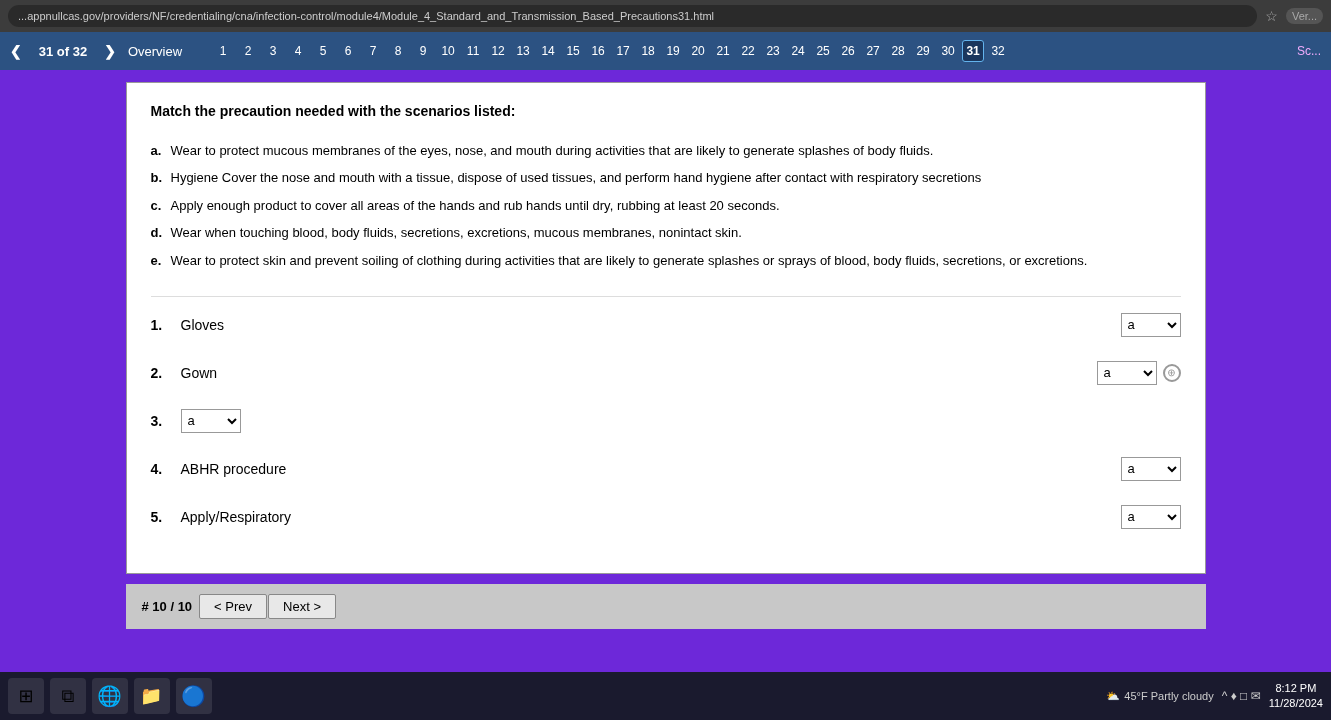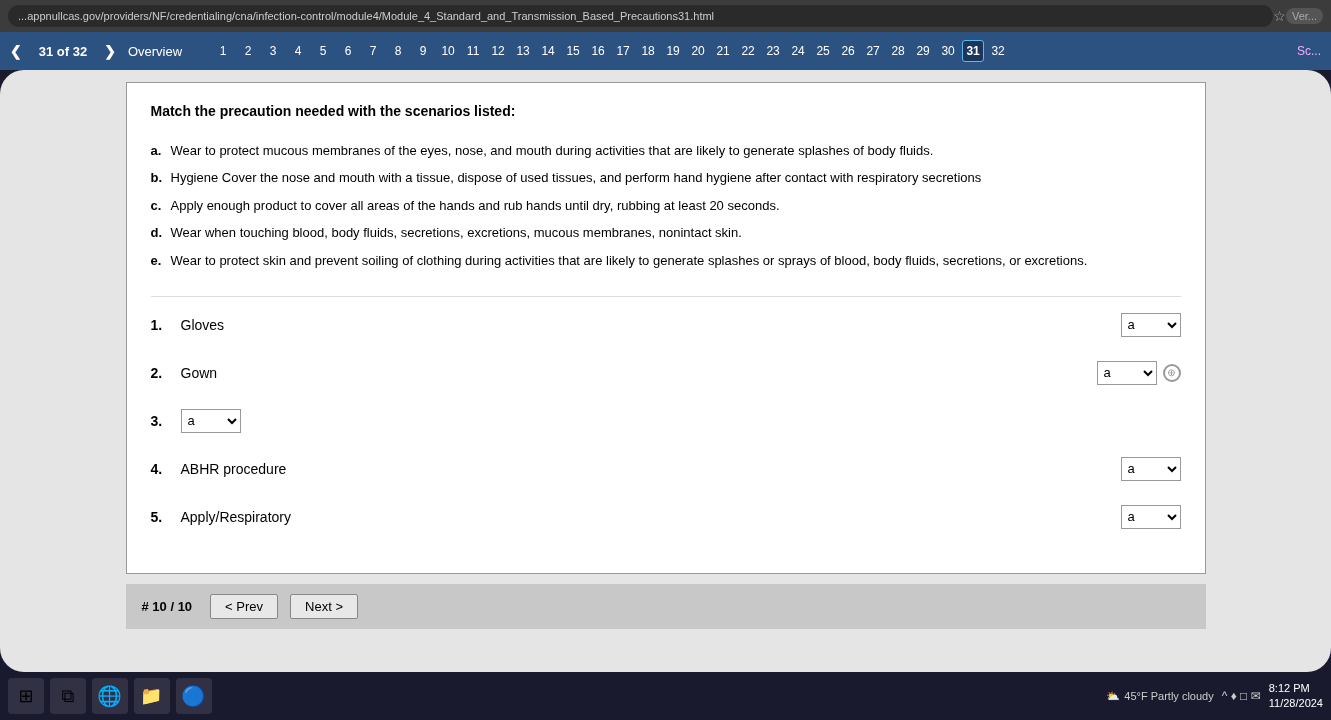--- a/index.html
+++ b/index.html
@@ -13,20 +13,21 @@
       position: relative;
     }
 
     
     .browser-bar {
       background: #3c3c3c;
       height: 32px;
       display: flex;
       align-items: center;
       padding: 0 8px;
+      gap: 8px;
     }
     .browser-url {
       flex: 1;
       background: #2a2a2a;
       border-radius: 12px;
       height: 22px;
       display: flex;
       align-items: center;
       padding: 0 10px;
       color: #ccc;
@@ -95,24 +96,23 @@
       font-weight: bold;
     }
     .nav-score {
       margin-left: auto;
       color: #f0abfc;
       font-size: 12px;
     }
 
     
     .main-content {
-      background: #e5e5e5;
+      background: #6d28d9;
       padding: 12px 22px;
       height: calc(720px - 32px - 38px - 48px);
-      border-radius: 24px;
     }
 
     
     .quiz-container {
       background: white;
       border: 1px solid #999;
       padding: 20px 24px;
       max-width: 1080px;
       margin: 0 auto;
       min-height: 480px;
@@ -188,21 +188,21 @@
     }
 
     
     .bottom-bar {
       background: #c8c8c8;
       padding: 10px 16px;
       max-width: 1080px;
       margin: 0 auto;
       display: flex;
       align-items: center;
-      gap: 12px;
+      gap: 1px;
     }
     .question-score {
       font-size: 13px;
       font-weight: bold;
       margin-right: 6px;
     }
     .nav-btn {
       padding: 4px 14px;
       font-size: 13px;
       border: 1px solid #888;
@@ -244,21 +244,21 @@
       font-size: 11px;
     }
     .taskbar-weather {
       display: flex;
       align-items: center;
       gap: 4px;
       color: #ccc;
       font-size: 11px;
     }
     .taskbar-time {
-      text-align: left;
+      text-align: center;
       color: white;
       font-size: 11px;
       line-height: 1.4;
     }
     .taskbar-icons {
       display: flex;
       align-items: center;
       gap: 4px;
       color: #ccc;
       font-size: 12px;

